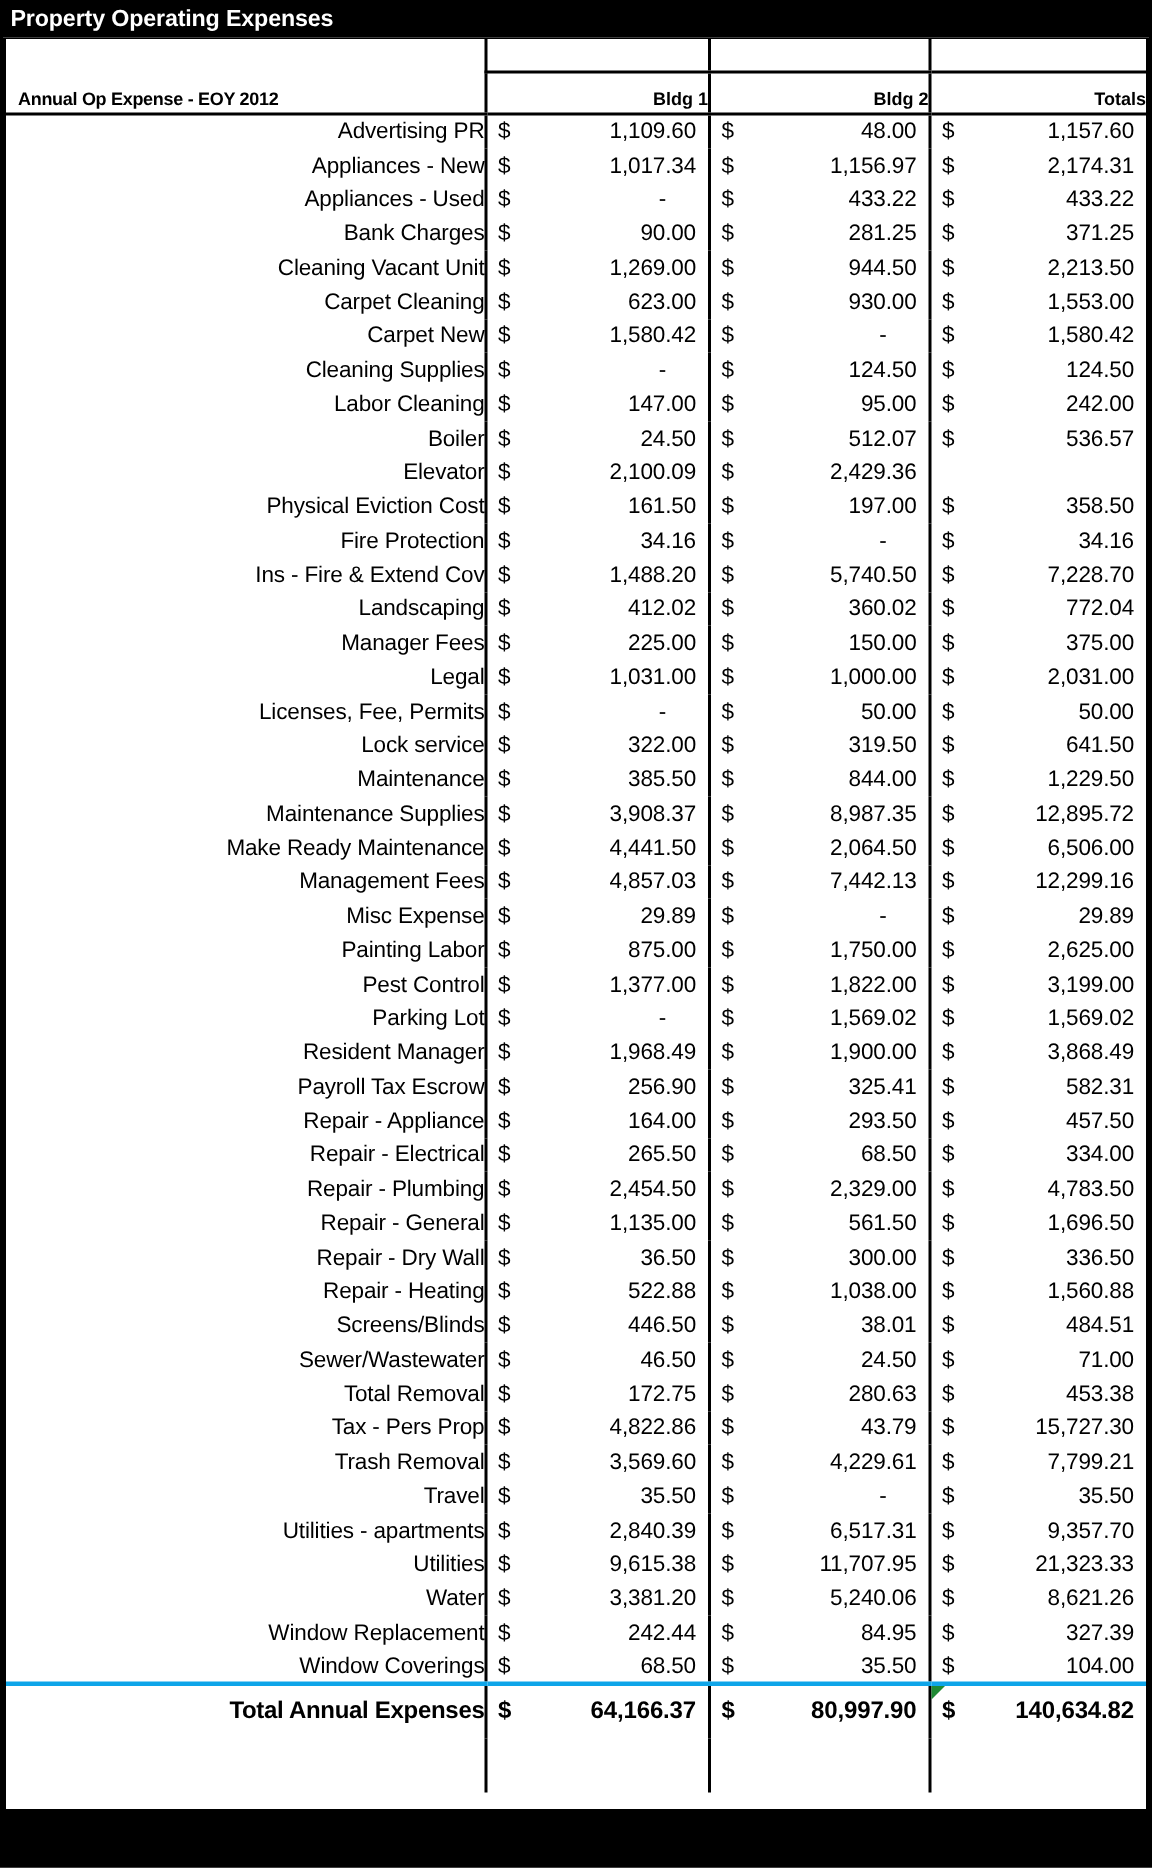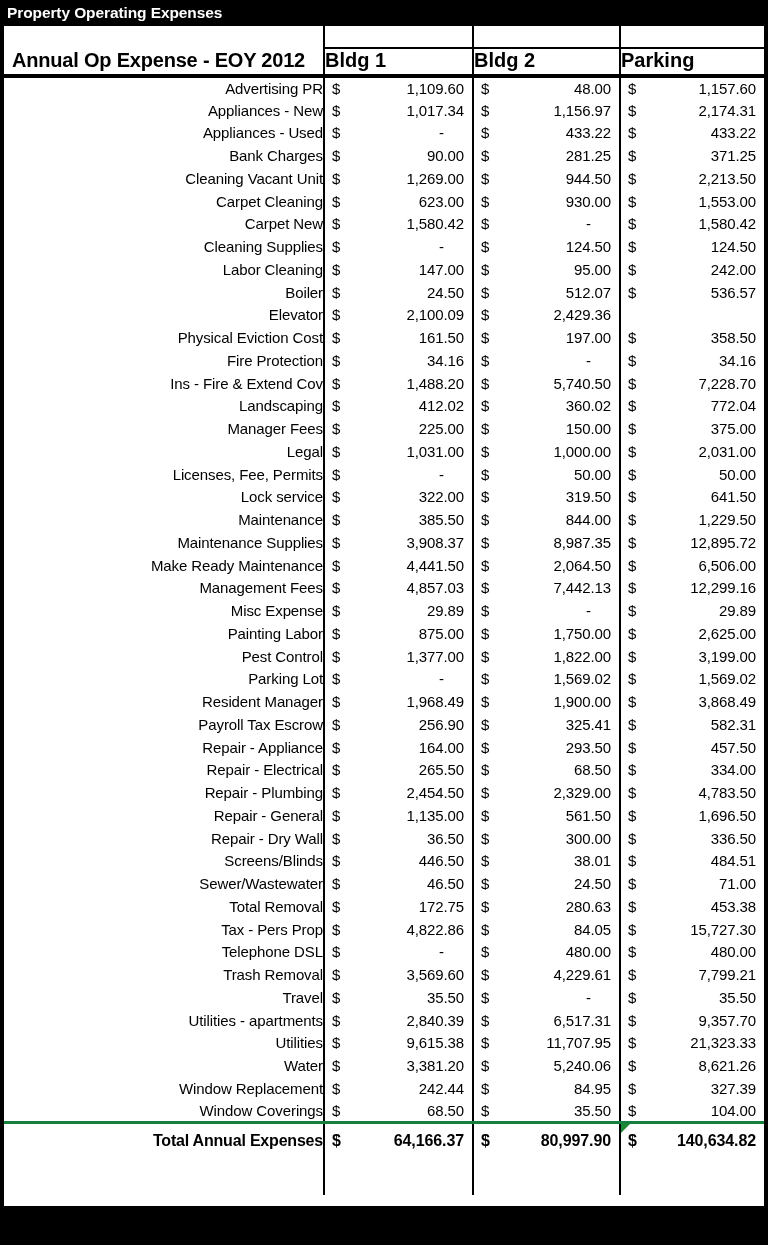--- a/index.html
+++ b/index.html
@@ -63,27 +63,27 @@
   
   tr.hdr-blank td {
     height: 22px;
     border-bottom: 2px solid #000000;
   }
   tr.hdr-blank td.lbl { border-bottom: none; }
 
   tr.hdr-main td {
     height: 28px;
     font-weight: bold;
-    font-size: 20px;
-    border-bottom: 4px solid #000000;
+    font-size: 12px;
+    border-bottom: 2px solid #000000;
     vertical-align: bottom;
     padding-bottom: 2px;
   }
   td.hdr-col {
-    text-align: left;
+    text-align: right;
     font-weight: normal;
     font-size: 15.5px;
     padding-bottom: 3px;
   }
   td.hdr-label {
     padding-left: 8px;
     white-space: nowrap;
     letter-spacing: -0.2px;
   }
 
@@ -117,21 +117,21 @@
     height: 100%;
     white-space: nowrap;
   }
   .cur { font-size: 15px; }
   .amt { font-size: 15px; letter-spacing: -0.1px; }
   .amt.dash { padding-right: 20px; }
 
   
   tr.total td {
     height: 36px;
-    border-top: 3px solid #15803d;
+    border-top: 3px solid #0ea5e9;
     font-weight: bold;
     font-size: 16px;
   }
   tr.total td.name {
     padding-left: 6px;
     letter-spacing: -0.2px;
   }
   tr.total .cur, tr.total .amt { font-size: 16px; font-weight: bold; }
 
   tr.tail td {
@@ -181,21 +181,21 @@
         <tr class="hdr-blank">
           <td class="lbl"></td>
           <td class="vsep-l"></td>
           <td class="vsep-l"></td>
           <td class="vsep-l"></td>
         </tr>
         <tr class="hdr-main">
           <td class="hdr-label">Annual  Op Expense - EOY 2012</td>
           <td class="hdr-col vsep-l">Bldg 1</td>
           <td class="hdr-col vsep-l">Bldg 2</td>
-          <td class="hdr-col vsep-l">Parking</td>
+          <td class="hdr-col vsep-l">Totals</td>
         </tr>
       </thead>
       <tbody id="tbody">
           <tr class="data">
             <td class="name">Advertising PR</td>
             <td class="money">
               <div class="money-in">
                 <span class="cur">$</span>
                 <span class="amt">1,109.60</span>
               </div>
@@ -895,20 +895,41 @@
               </div>
             </td>
             <td class="money">
               <div class="money-in">
                 <span class="cur">$</span>
                 <span class="amt">336.50</span>
               </div>
             </td>
           </tr>
           <tr class="data">
+            <td class="name">Repair - Heating</td>
+            <td class="money">
+              <div class="money-in">
+                <span class="cur">$</span>
+                <span class="amt">522.88</span>
+              </div>
+            </td>
+            <td class="money">
+              <div class="money-in">
+                <span class="cur">$</span>
+                <span class="amt">1,038.00</span>
+              </div>
+            </td>
+            <td class="money">
+              <div class="money-in">
+                <span class="cur">$</span>
+                <span class="amt">1,560.88</span>
+              </div>
+            </td>
+          </tr>
+          <tr class="data">
             <td class="name">Screens/Blinds</td>
             <td class="money">
               <div class="money-in">
                 <span class="cur">$</span>
                 <span class="amt">446.50</span>
               </div>
             </td>
             <td class="money">
               <div class="money-in">
                 <span class="cur">$</span>
@@ -968,48 +989,27 @@
             <td class="name">Tax - Pers Prop</td>
             <td class="money">
               <div class="money-in">
                 <span class="cur">$</span>
                 <span class="amt">4,822.86</span>
               </div>
             </td>
             <td class="money">
               <div class="money-in">
                 <span class="cur">$</span>
-                <span class="amt">84.05</span>
+                <span class="amt">43.79</span>
               </div>
             </td>
             <td class="money">
               <div class="money-in">
                 <span class="cur">$</span>
                 <span class="amt">15,727.30</span>
-              </div>
-            </td>
-          </tr>
-          <tr class="data">
-            <td class="name">Telephone DSL</td>
-            <td class="money">
-              <div class="money-in">
-                <span class="cur">$</span>
-                <span class="amt dash">-</span>
-              </div>
-            </td>
-            <td class="money">
-              <div class="money-in">
-                <span class="cur">$</span>
-                <span class="amt">480.00</span>
-              </div>
-            </td>
-            <td class="money">
-              <div class="money-in">
-                <span class="cur">$</span>
-                <span class="amt">480.00</span>
               </div>
             </td>
           </tr>
           <tr class="data">
             <td class="name">Trash Removal</td>
             <td class="money">
               <div class="money-in">
                 <span class="cur">$</span>
                 <span class="amt">3,569.60</span>
               </div>

